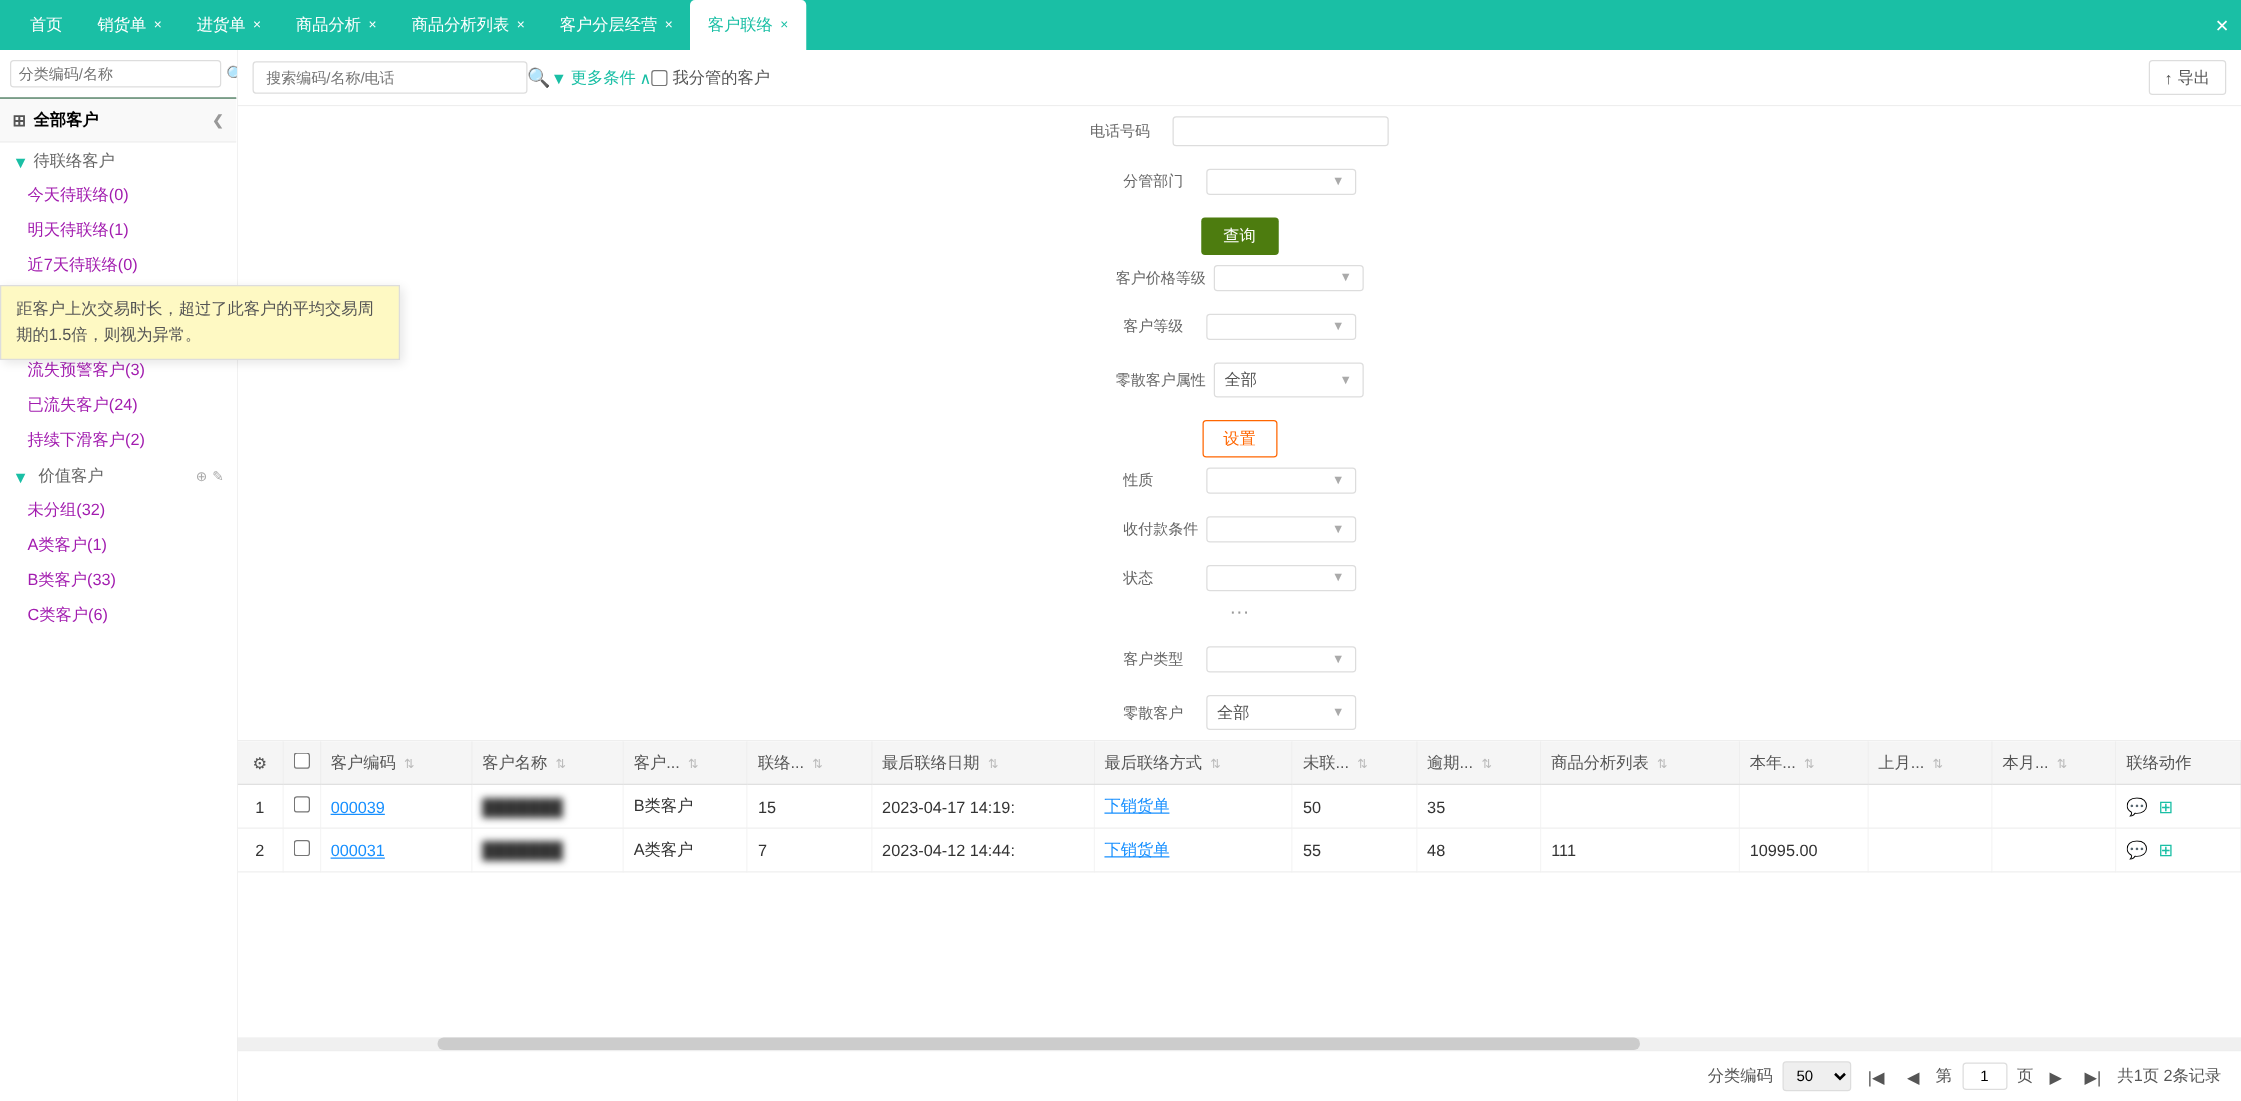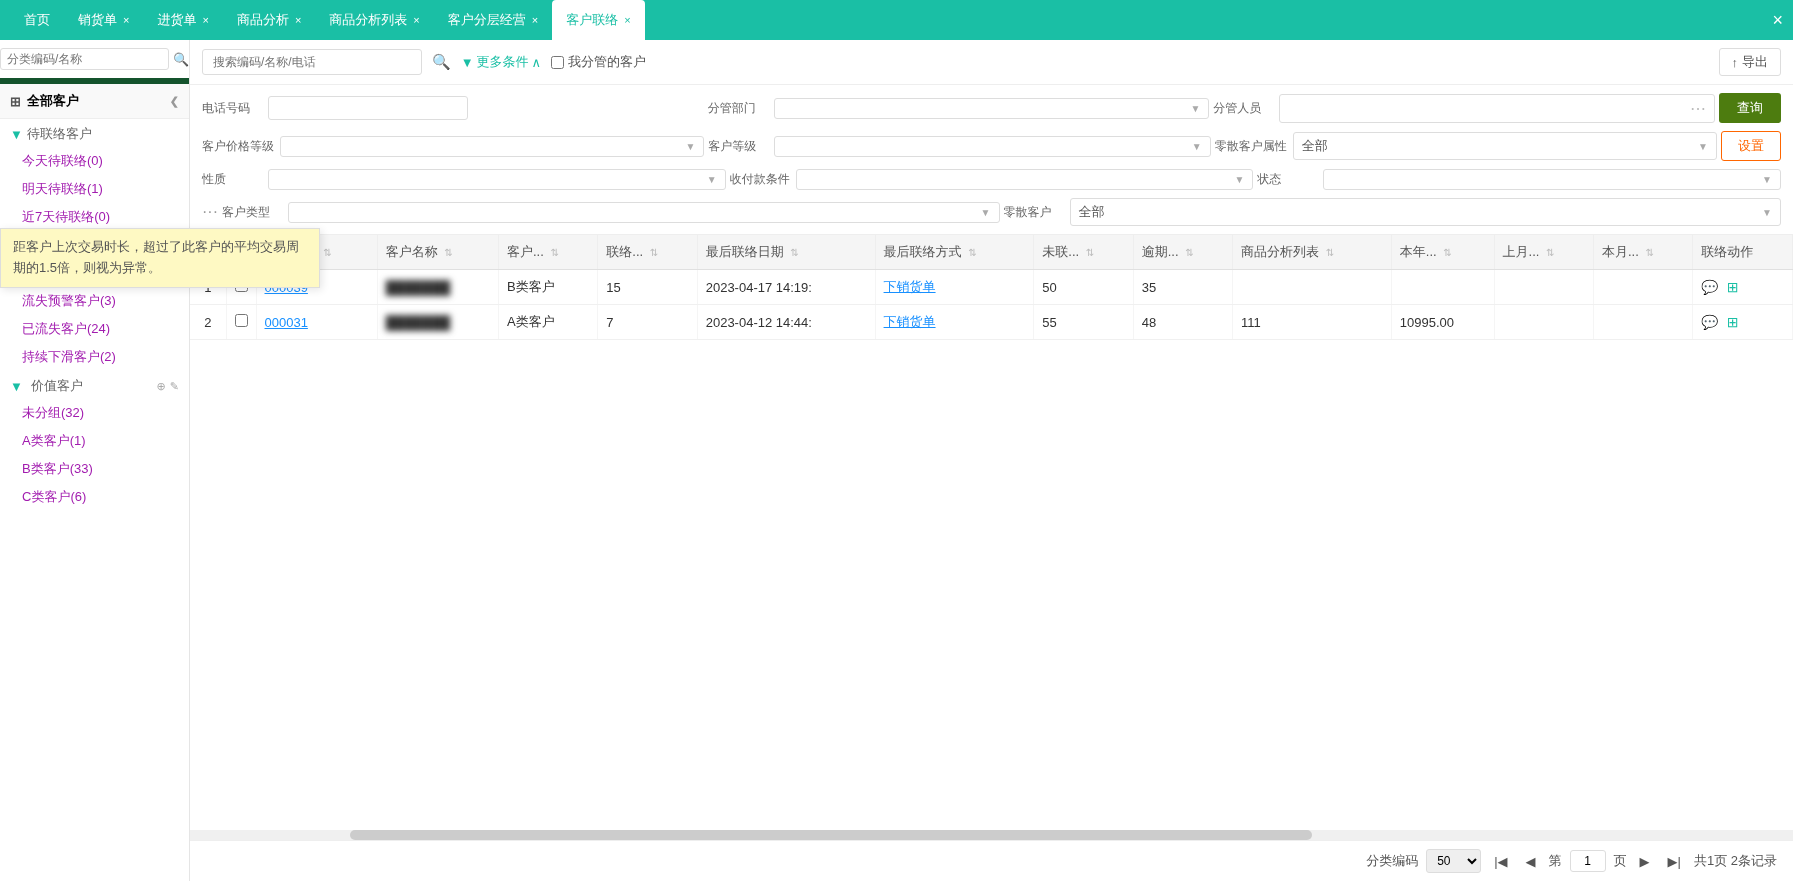--- a/index.html
+++ b/index.html
@@ -20,21 +20,21 @@
     }
 
     
     .main-layout { display: flex; height: calc(881px - 40px); }
 
     
     .sidebar {
       width: 190px; background: #fff; border-right: 1px solid #e5e5e5; display: flex; flex-direction: column; overflow-y: auto; flex-shrink: 0;
     }
     .sidebar-search {
-      display: flex; align-items: center; padding: 8px; border-bottom: 6px solid #14532d; justify-content: center;
+      display: flex; align-items: center; padding: 8px; border-bottom: 1px solid #14532d;
     }
     .sidebar-search input {
       border: 1px solid #ddd; border-radius: 3px; padding: 3px 6px; flex: 1; font-size: 12px; outline: none;
     }
     .sidebar-search .search-icon { margin-left: 4px; color: #999; cursor: pointer; }
     .sidebar-all-customers {
       display: flex; align-items: center; padding: 8px 10px; font-weight: bold; font-size: 13px; background: #f9f9f9; border-bottom: 1px solid #eee; cursor: pointer;
     }
     .sidebar-all-customers .icon { margin-right: 6px; color: #555; }
     .sidebar-all-customers .collapse-btn { margin-left: auto; color: #999; font-size: 11px; cursor: pointer; }
@@ -51,38 +51,38 @@
     .tooltip-box {
       position: absolute; top: 228px; left: 0; background: #fef9c3; border: 1px solid #ddd; padding: 8px 12px; font-size: 12px; color: #555;
       box-shadow: 2px 2px 8px rgba(0,0,0,0.1); z-index: 100; max-width: 320px; line-height: 1.6;
     }
 
     
     .content-area { flex: 1; display: flex; flex-direction: column; overflow: hidden; }
 
     
     .filter-bar {
-      background: #fff; padding: 8px 12px; border-bottom: 1px solid #eee; display: flex; align-items: center; gap: 10px;
+      background: #fff; padding: 8px 12px; border-bottom: 1px solid #eee; display: flex; align-items: center; 
     }
     .filter-search-input {
       border: 1px solid #ddd; border-radius: 3px; padding: 5px 10px; width: 220px; font-size: 12px; outline: none;
     }
     .filter-search-btn { color: #1abfa5; cursor: pointer; font-size: 15px; }
     .filter-more { color: #1abfa5; cursor: pointer; font-size: 12px; display: flex; align-items: center; gap: 3px; }
     .filter-my-customers { display: flex; align-items: center; gap: 4px; font-size: 12px; color: #555; cursor: pointer; }
     .filter-my-customers input[type=checkbox] { cursor: pointer; }
     .export-btn {
       margin-left: auto; background: #fff; border: 1px solid #ddd; border-radius: 3px; padding: 4px 12px; font-size: 12px; color: #555; cursor: pointer; display: flex; align-items: center; gap: 4px;
     }
 
     
     .adv-filter {
       background: #fff; padding: 8px 12px; border-bottom: 1px solid #eee;
     }
-    .adv-filter-row { display: flex; align-items: center; gap: 4px; margin-bottom: 8px; }
+    .adv-filter-row { display: flex; align-items: center; gap: 18px; margin-bottom: 8px; flex-direction: column; }
     .adv-filter-row:last-child { margin-bottom: 0; }
     .filter-field {
       display: flex; align-items: center; flex: 1; min-width: 0;
     }
     .filter-field label { color: #666; font-size: 12px; white-space: nowrap; margin-right: 6px; min-width: 60px; }
     .filter-select {
       border: 1px solid #ddd; border-radius: 3px; padding: 4px 8px; font-size: 12px; color: #555; background: #fff; outline: none; flex: 1; display: flex; align-items: center; justify-content: space-between; cursor: pointer; min-width: 120px;
     }
     .filter-select .arrow { color: #aaa; font-size: 10px; }
     .filter-input {
@@ -271,27 +271,20 @@
           <label>电话号码</label>
           <input class="filter-input" type="text" style="max-width: 200px;">
         </div>
         <div class="filter-field">
           <label>分管部门</label>
           <div class="filter-select">
             <span></span>
               <span class="arrow">▼</span>
           </div>
         </div>
-        <div class="filter-field">
-          <label>分管人员</label>
-          <div class="filter-select">
-            <span></span>
-              <span class="arrow" style="color:#bbb; font-size:16px;">⋯</span>
-          </div>
-        </div>
         <button class="query-btn">查询</button>
       </div>
 
       <div class="adv-filter-row">
         <div class="filter-field">
           <label>客户价格等级</label>
           <div class="filter-select">
             <span></span>
               <span class="arrow">▼</span>
           </div>

